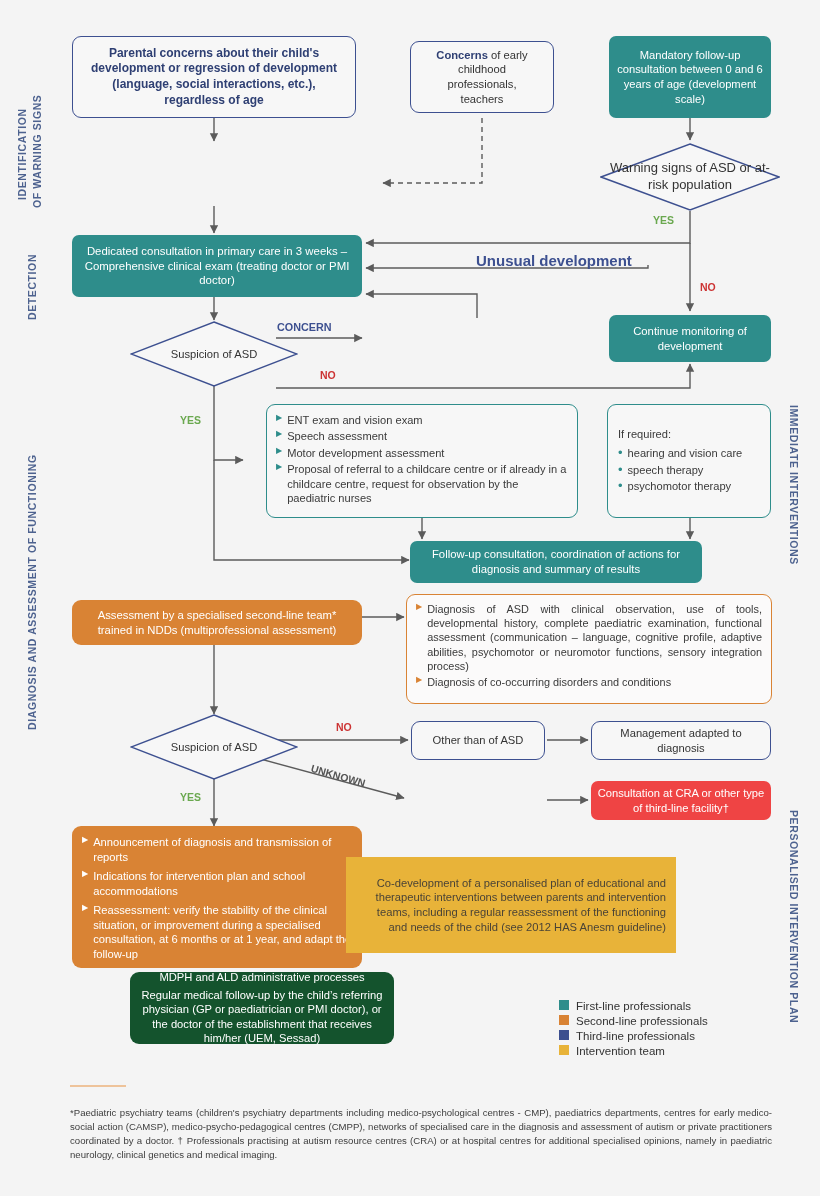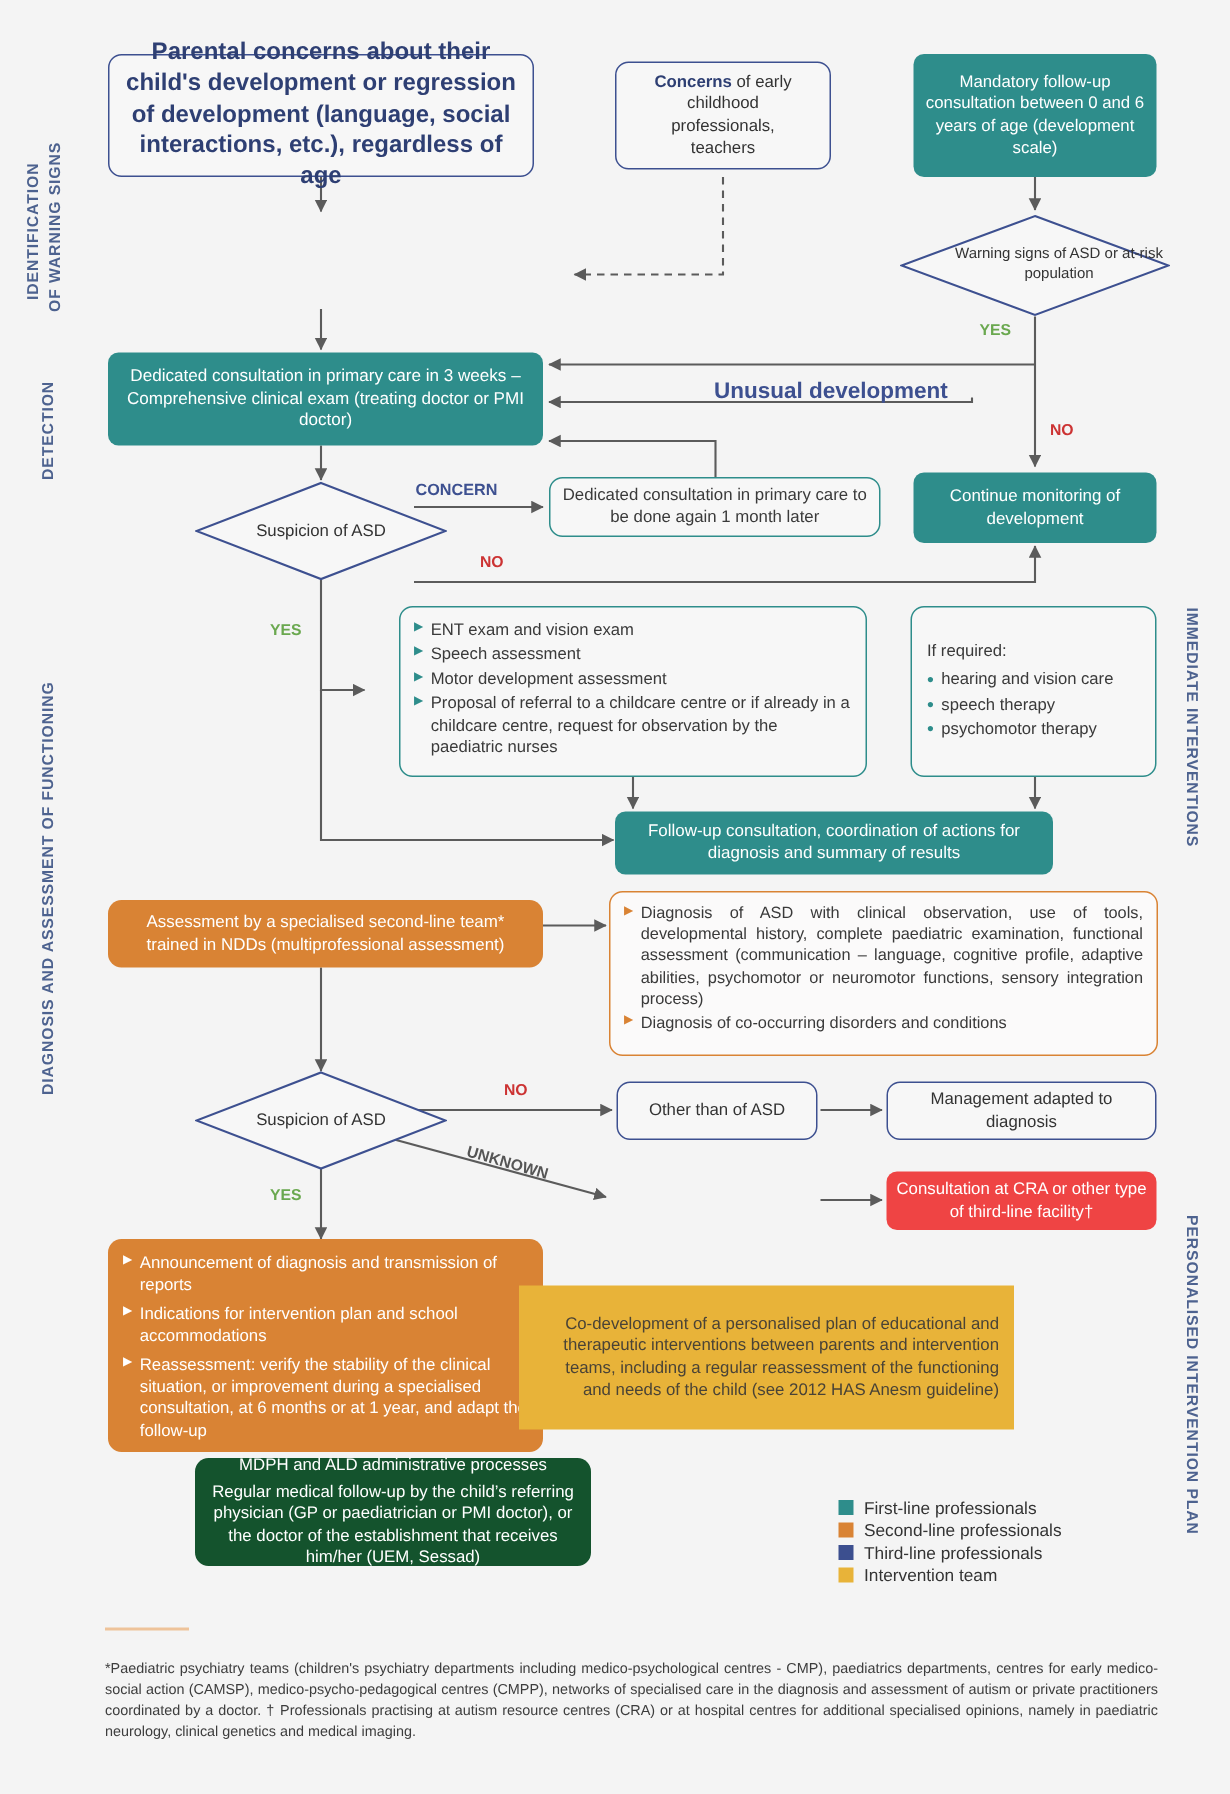--- a/index.html
+++ b/index.html
@@ -104,60 +104,57 @@
   </div>
   <div class="lbl vlabel" style="left:31px;top:208px;transform:rotate(-90deg);font-size:10.5px;">OF WARNING SIGNS</div>
 
   <div class="lbl vlabel" style="left:26px;top:320px;transform:rotate(-90deg);font-size:10.5px;">DETECTION</div>
 
   <div class="lbl vlabel" style="left:26px;top:730px;transform:rotate(-90deg);font-size:10.5px;">DIAGNOSIS AND ASSESSMENT OF FUNCTIONING</div>
 
   <div class="lbl vlabel" style="left:800px;top:405px;transform:rotate(90deg);font-size:10.5px;">IMMEDIATE INTERVENTIONS</div>
   <div class="lbl vlabel" style="left:800px;top:810px;transform:rotate(90deg);font-size:10.5px;">PERSONALISED INTERVENTION PLAN</div>
 
-  <div class="box navy-outline" style="left:72px;top:36px;width:284px;height:82px;font-size:16px;font-weight:bold;padding:4px 10px;">
+  <div class="box navy-outline" style="left:72px;top:36px;width:284px;height:82px;font-size:12px;font-weight:bold;padding:4px 10px;">
     <span>Parental concerns about their child's development or regression of development (language, social interactions, etc.), regardless of age</span>
   </div>
 
   <div class="box navy-outline-sq" style="left:410px;top:41px;width:144px;height:72px;font-size:11.2px;padding:4px 23px;">
     <span>
       <b style="color:#2e3f73;">Concerns</b><span style="color:#333;"> of early childhood professionals, teachers</span>
     </span>
   </div>
 
   <div class="box teal" style="left:609px;top:36px;width:162px;height:82px;font-size:11.2px;padding:4px 8px;">
     <span>Mandatory follow-up consultation between 0 and 6 years of age (development scale)</span>
   </div>
 
 
   <div style="position:absolute;left:600px;top:143px;width:180px;height:68px;">
     <svg width="180" height="68" viewBox="0 0 180 68" style="position:absolute;left:0;top:0;">
       <polygon points="90,1 179,34 90,67 1,34" fill="#f7f7f7" stroke="#3d5090" stroke-width="1.4"></polygon>
     </svg>
-    <div style="position:absolute;left:16px;top:0;width:180px;height:68px;display:flex;align-items:center;justify-content:flex-end;text-align:center;font-size:10px;color:#333;line-height:1.28;">
+    <div style="position:absolute;left:0;top:0;width:180px;height:68px;display:flex;align-items:center;justify-content:flex-end;text-align:center;font-size:13px;color:#333;line-height:1.28;">
       <span>Warning signs of ASD or at-risk population</span>
     </div>
   </div>
 
   <div class="box teal" style="left:72px;top:235px;width:290px;height:62px;font-size:11.4px;padding:3px 8px;">
     <span>Dedicated consultation in primary care in 3 weeks – Comprehensive clinical exam (treating doctor or PMI doctor)</span>
   </div>
 
   <div style="position:absolute;left:130px;top:321px;width:168px;height:66px;">
     <svg width="168" height="66" viewBox="0 0 168 66" style="position:absolute;left:0;top:0;">
       <polygon points="84,1 167,33 84,65 1,33" fill="#f7f7f7" stroke="#3d5090" stroke-width="1.4"></polygon>
     </svg>
     <div style="position:absolute;left:0;top:0;width:168px;height:66px;display:flex;align-items:center;justify-content:center;font-size:11.2px;color:#333;">
       <span>Suspicion of ASD</span>
     </div>
   </div>
 
-  <div class="box teal-outline" style="left:366px;top:318px;width:221px;height:40px;font-size:11.2px;padding:2px 8px;">
-    <span>Dedicated consultation in primary care to be done again 1 month later</span>
-  </div>
 
   <div class="box teal" style="left:609px;top:315px;width:162px;height:47px;font-size:11.3px;padding:2px 8px;">
     <span>Continue monitoring of development</span>
   </div>
 
   <div class="box teal-outline" style="left:266px;top:404px;width:312px;height:114px;font-size:11.1px;padding:8px 9px;align-items:flex-start;">
     <div class="bul" style="width:100%;">
       <div class="bulrow">
           <span class="tri" style="color:#2e8d8b;">▶</span>
           <span>ENT exam and vision exam</span>

